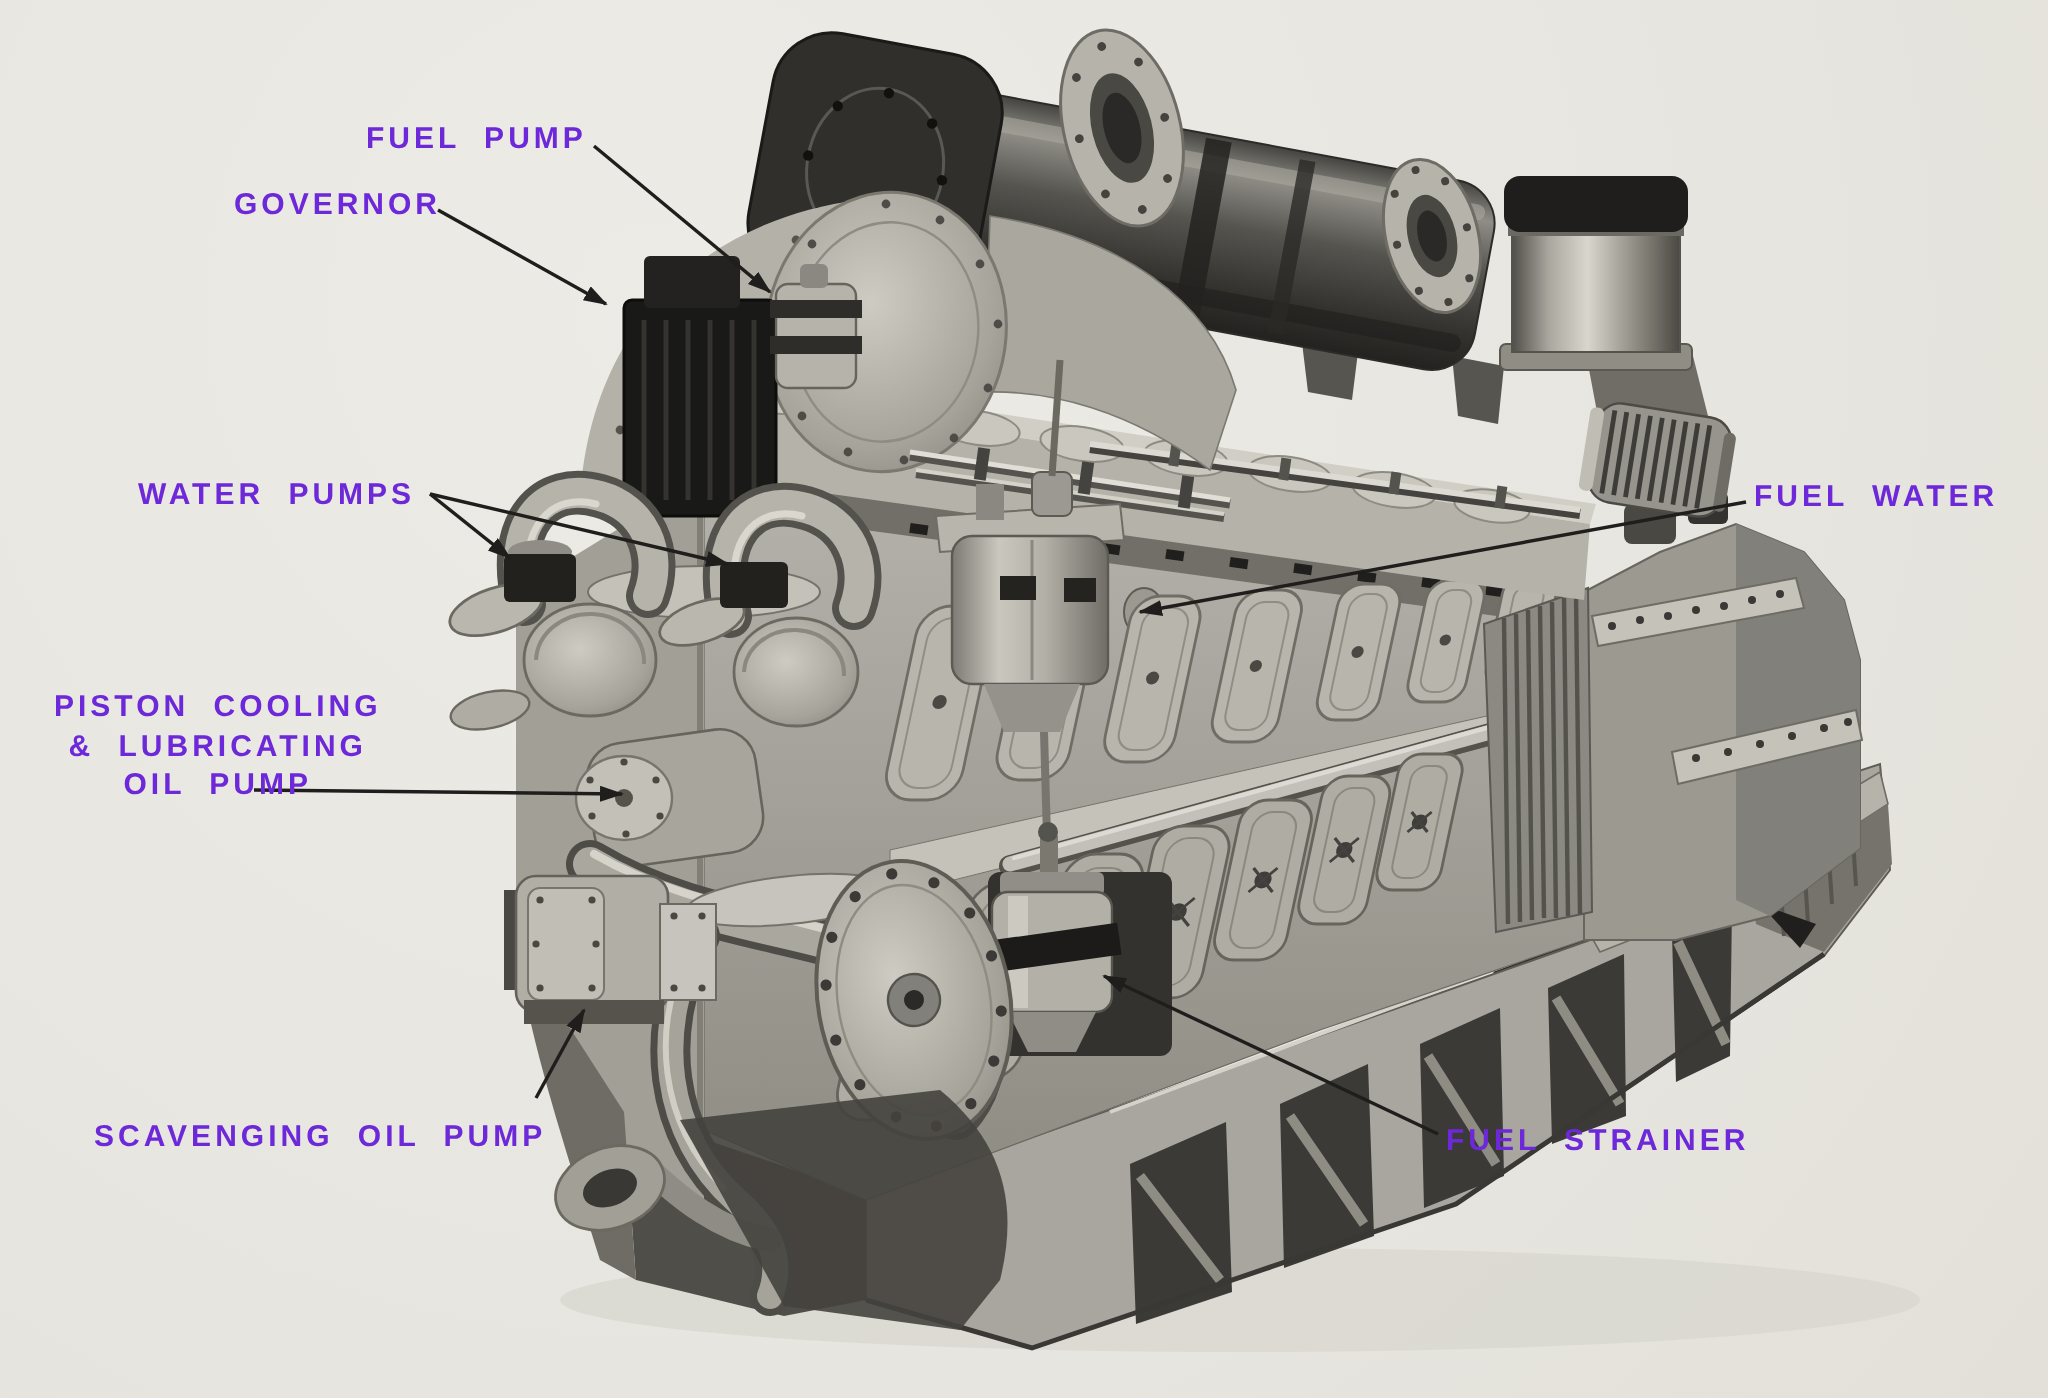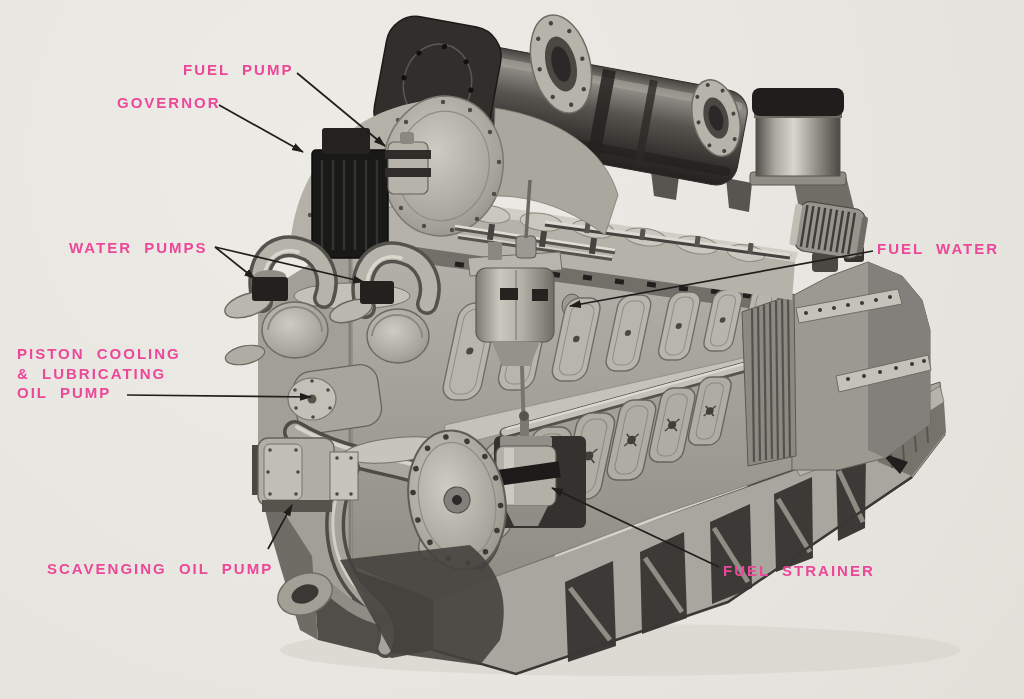--- a/index.html
+++ b/index.html
@@ -7,21 +7,21 @@
     width:1024px;height:699px;position:relative;overflow:hidden;
     background:radial-gradient(circle at 32% 22%, #edebe5 0%, #e8e6e0 55%, #e2e0d9 100%);
     font-family:"Liberation Sans",sans-serif;
   }
   #figure-svg{position:absolute;left:0;top:0;}
   .callout{
     position:absolute;
     font:700 15px "Liberation Sans",sans-serif;
     letter-spacing:2px;
     word-spacing:6px;
-    color:#ec4899;
+    color:#6d28d9;
     white-space:nowrap;
     -webkit-font-smoothing:antialiased;
   }
   .callout .ln{display:block;line-height:19.5px;}
 </style>
 </head>
 <body>
 
 <svg id="figure-svg" width="1024" height="699" viewBox="0 0 1024 699" xmlns="http://www.w3.org/2000/svg">
   <defs>
@@ -562,21 +562,21 @@
     <path d="M719,567 L552,488" marker-end="url(#arrow)"></path>
   </g>
 </svg>
 
 <div class="callout" style="left:183px;top:61px;">FUEL PUMP</div>
 
 <div class="callout" style="left:117px;top:94px;">GOVERNOR</div>
 
 <div class="callout" style="left:69px;top:239px;">WATER PUMPS</div>
 
-<div class="callout" style="left:17px;top:344px;">
+<div class="callout" style="left:27px;top:344px;text-align:center;">
   <span class="ln">PISTON COOLING</span>
   <span class="ln">&amp; LUBRICATING</span>
   <span class="ln">OIL PUMP</span>
 </div>
 
 <div class="callout" style="left:47px;top:560px;">SCAVENGING OIL PUMP</div>
 
 <div class="callout" style="left:877px;top:240px;">FUEL WATER</div>
 
 <div class="callout" style="left:723px;top:562px;text-align:center;">FUEL STRAINER</div>

